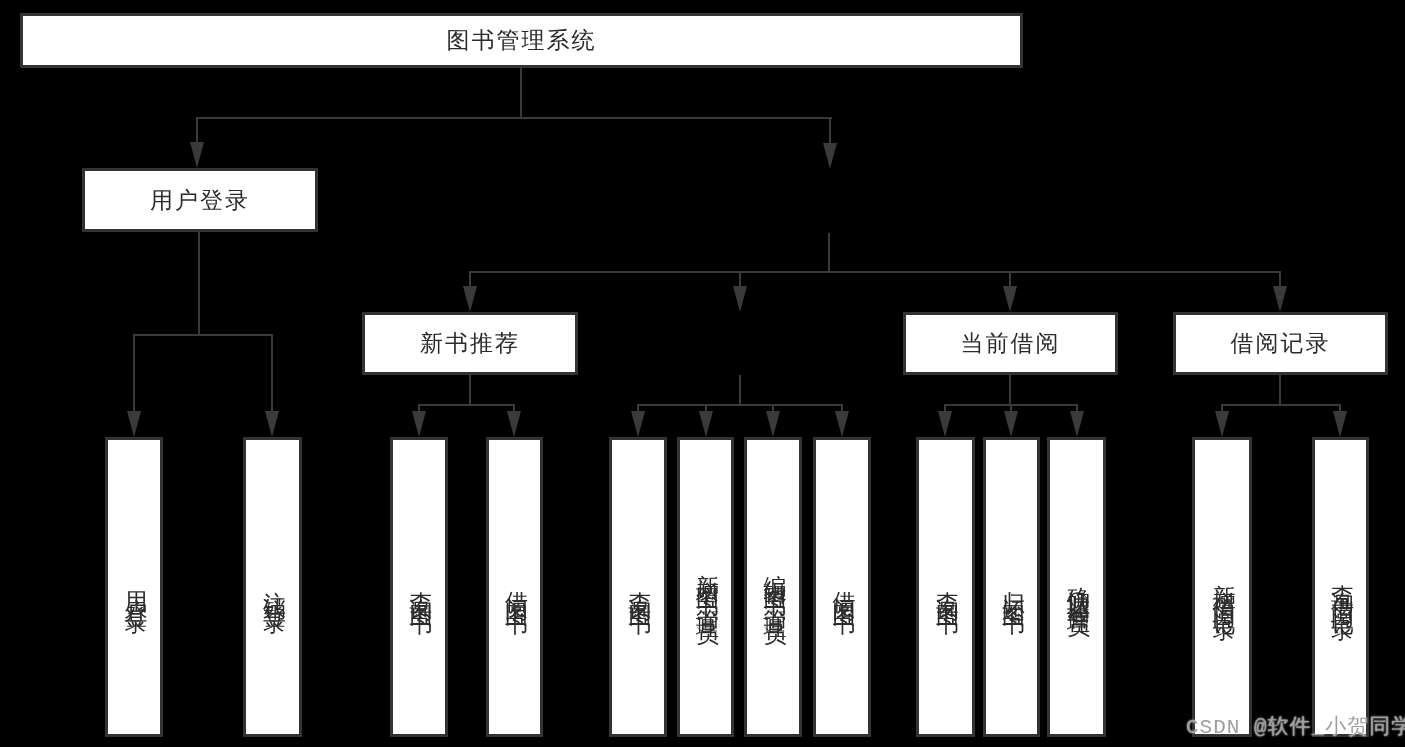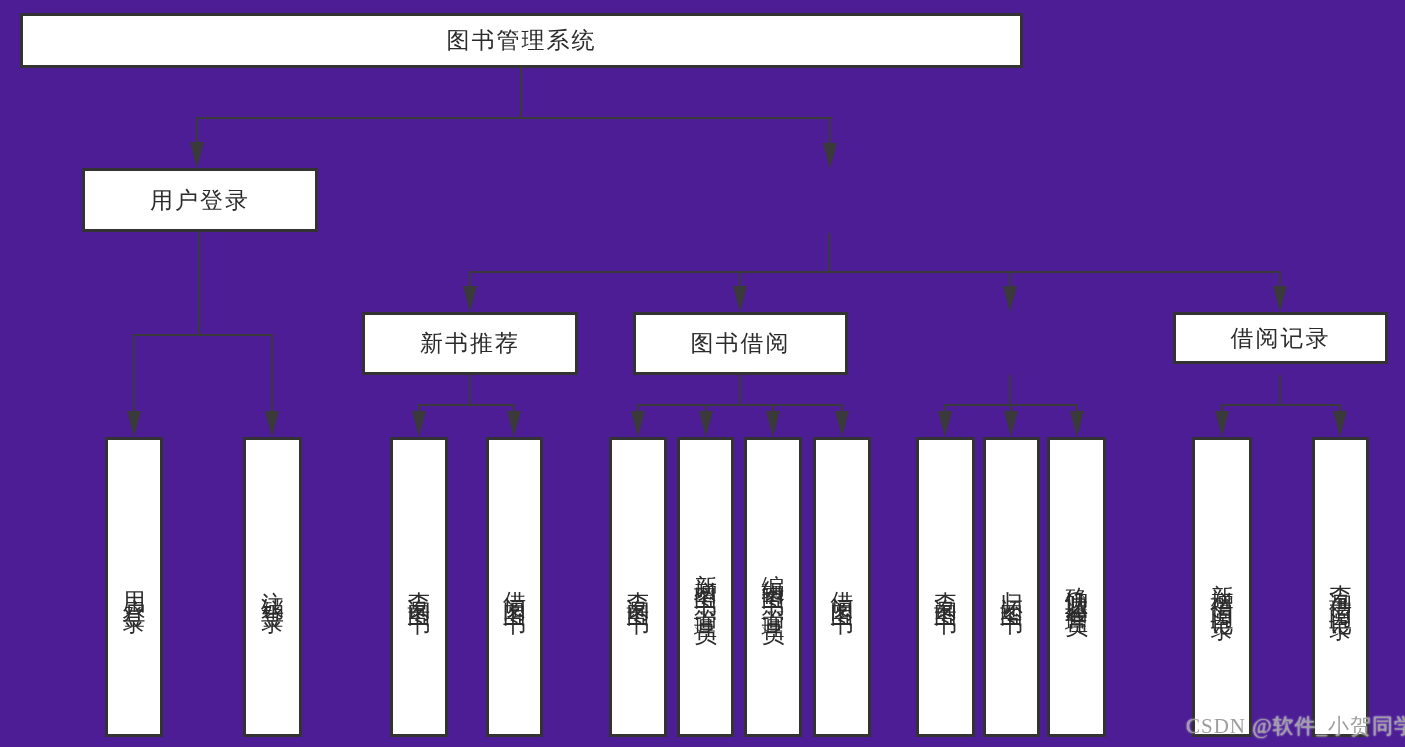--- a/index.html
+++ b/index.html
@@ -1,18 +1,18 @@
 <!DOCTYPE html>
 <html><head>
 <meta charset="utf-8">
 <style>
   html,body{margin:0;padding:0;background:#ffffff;}
   #stage{
-    position:relative;width:1405px;height:747px;background:#4c1d95;overflow:hidden;
-    font-family:Liberation Serif, serif;
+    position:relative;width:1405px;height:747px;background:#000000;overflow:hidden;
+    font-family:Liberation Mono, monospace;
   }
   .box{
     position:absolute;box-sizing:border-box;border:3px solid #333333;background:#ffffff;
     display:flex;align-items:center;justify-content:center;color:#2b2b2b;
   }
   .hbox{font-size:23px;letter-spacing:2px;white-space:nowrap;}
   .vbox{top:437px;height:300px;}
   .vtext{
     writing-mode:vertical-rl;text-orientation:mixed;
     font-size:23px;letter-spacing:7px;line-height:1;color:#2b2b2b;
@@ -64,24 +64,24 @@
   <div class="vline" style="left:1009px;top:271px;height:17px;"></div>
   <div class="vline" style="left:1279px;top:271px;height:17px;"></div>
   <div class="arrow" style="left:463px;top:286px;"></div>
   <div class="arrow" style="left:733px;top:286px;"></div>
   <div class="arrow" style="left:1003px;top:286px;"></div>
   <div class="arrow" style="left:1273px;top:286px;"></div>
 
   <div class="box hbox" style="left:362px;top:312px;width:216px;height:63px;text-align:right;">
     <span>新书推荐</span>
   </div>
-  <div class="box hbox" style="left:633px;top:312px;width:215px;height:63px;">
-    <span>图书借阅</span>
+  <div class="box hbox" style="left:903px;top:312px;width:215px;height:63px;">
+    <span>当前借阅</span>
   </div>
-  <div class="box hbox" style="left:1173px;top:312px;width:215px;height:52px;">
+  <div class="box hbox" style="left:1173px;top:312px;width:215px;height:63px;">
     <span>借阅记录</span>
   </div>
 
   <div class="vline" style="left:469px;top:375px;height:31px;"></div>
   <div class="hline" style="left:418px;top:404px;width:97px;"></div>
   <div class="vline" style="left:418px;top:404px;height:9px;"></div>
   <div class="vline" style="left:513px;top:404px;height:9px;"></div>
   <div class="arrow" style="left:412px;top:411px;"></div>
   <div class="arrow" style="left:507px;top:411px;"></div>
 

